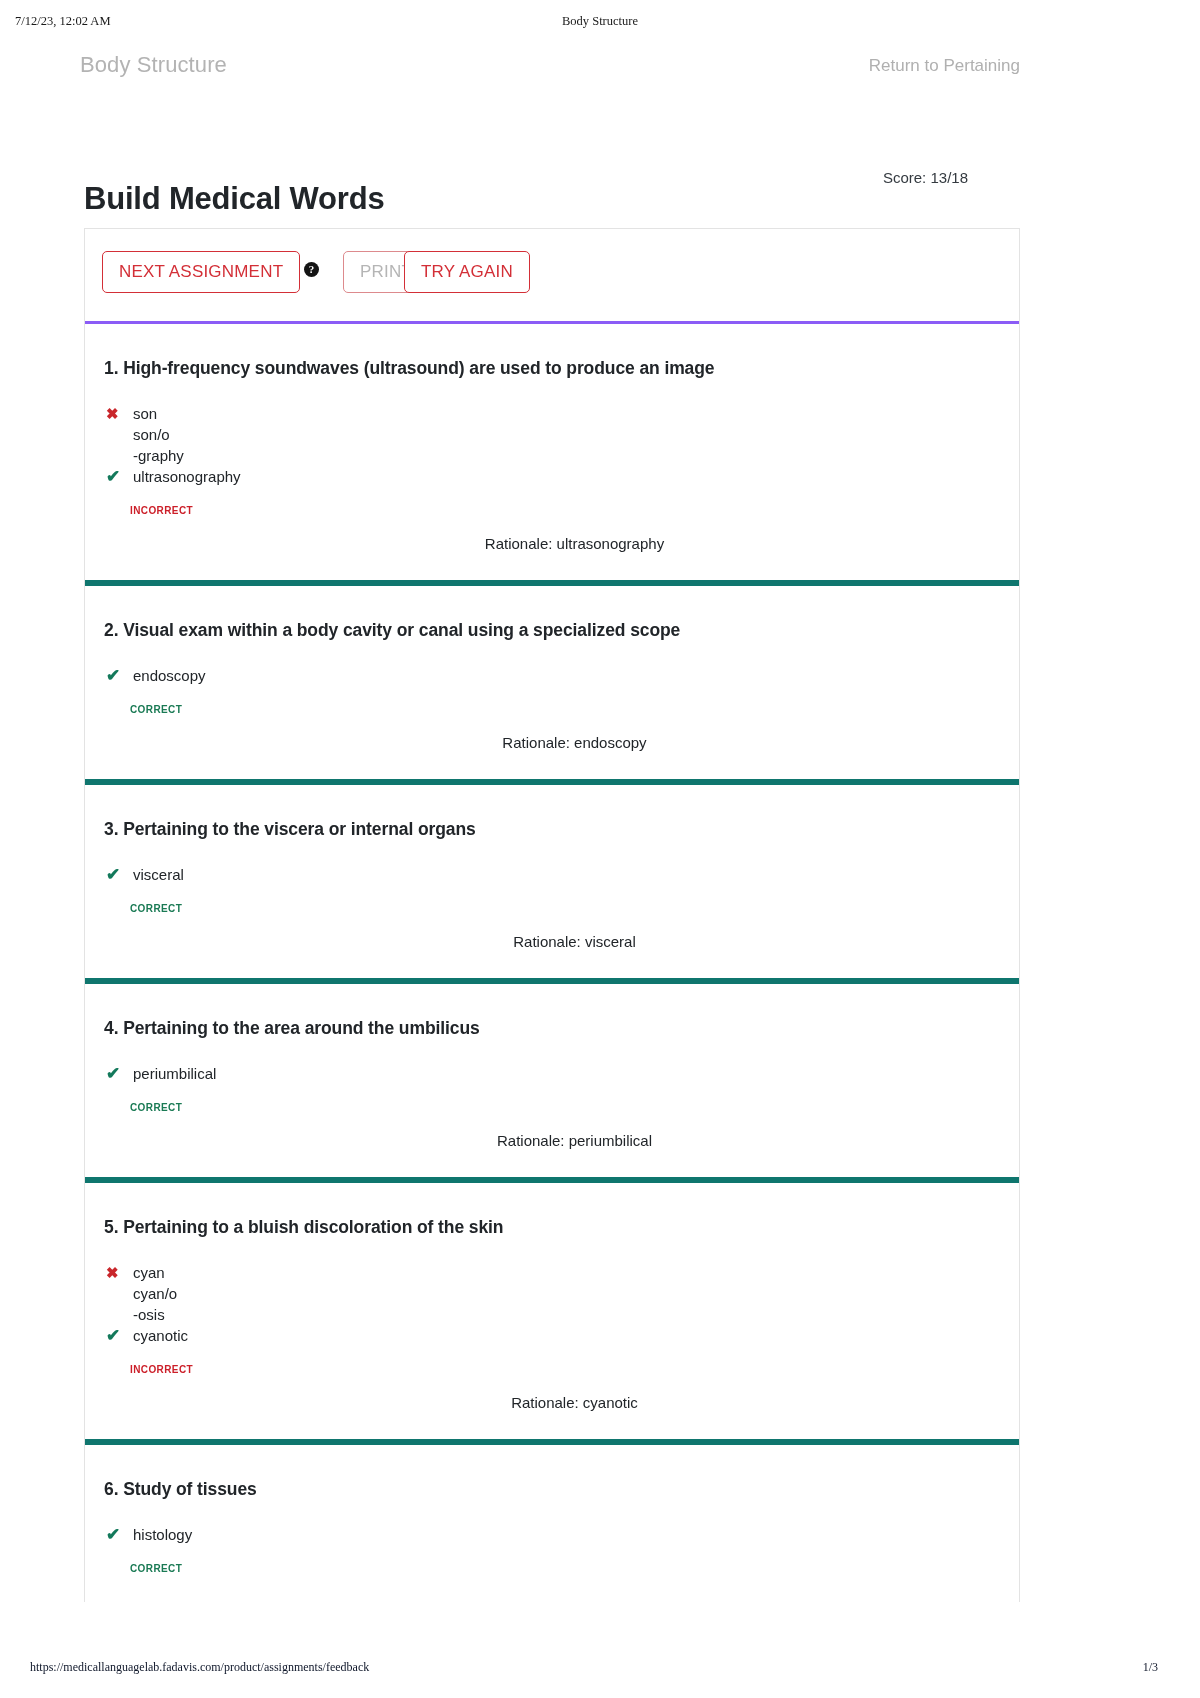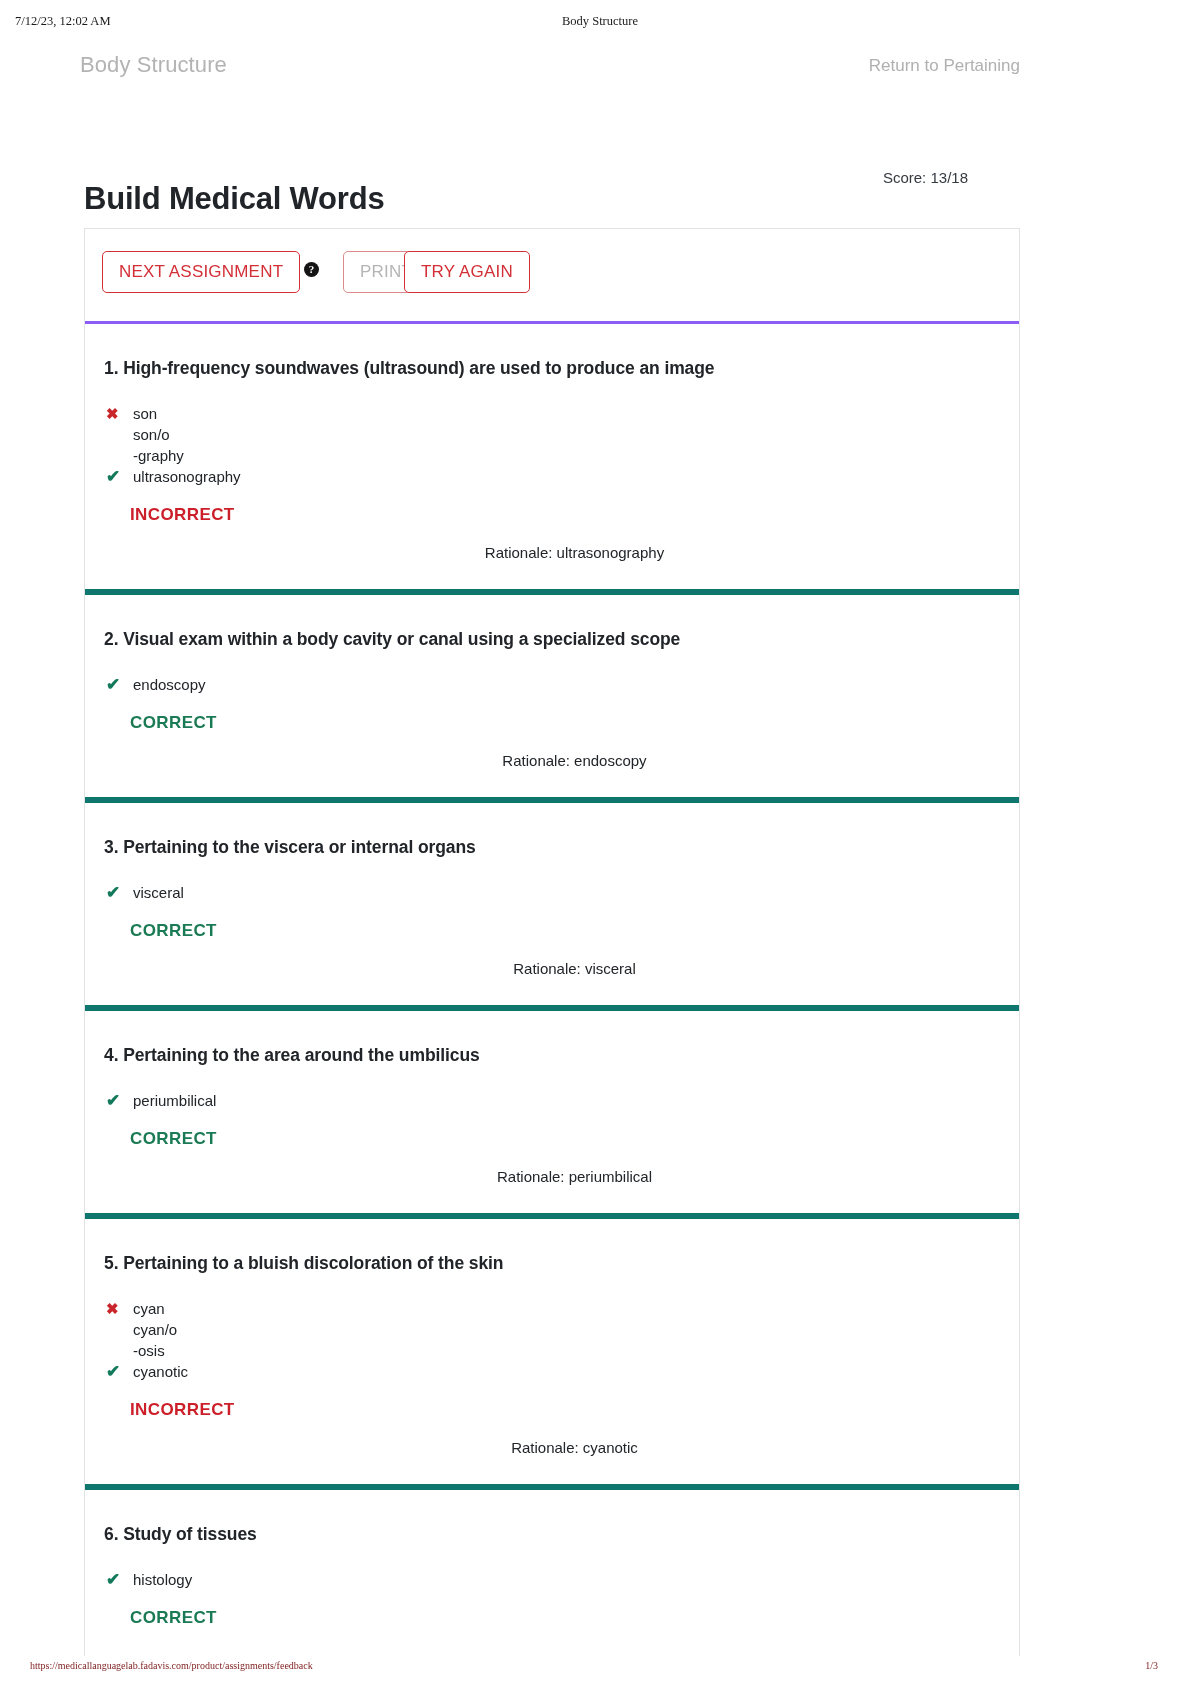--- a/index.html
+++ b/index.html
@@ -42,22 +42,22 @@
     text-align: center;
     white-space: nowrap;
   }
   .print-foot {
     position: absolute;
     bottom: 18px;
     left: 0;
     width: 1200px;
     height: 20px;
     font-family: "Liberation Serif", serif;
-    font-size: 10px;
-    color: #7f1d1d;
+    font-size: 12px;
+    color: #0f172a;
   }
   .print-foot .pf-left {
     position: absolute;
     left: 30px;
     top: 0;
     white-space: nowrap;
   }
   .print-foot .pf-right {
     position: absolute;
     right: 42px;
@@ -212,21 +212,21 @@
     line-height: 21px;
     text-align: left;
     font-size: 15px;
     font-weight: bold;
   }
   .mark-x     { color: #c9262b; }
   .mark-check { color: #13795b; font-size: 17px; }
 
   .verdict {
     margin: 18px 0 0 45px;
-    font-size: 17px;
+    font-size: 10px;
     font-weight: bold;
     letter-spacing: 0.4px;
   }
   .verdict.correct   { color: #1a7a54; }
   .verdict.incorrect { color: #cc1f29; }
 
   .rationale {
     margin: 19px 0 0 45px;
     font-size: 15px;
     color: #212529;

